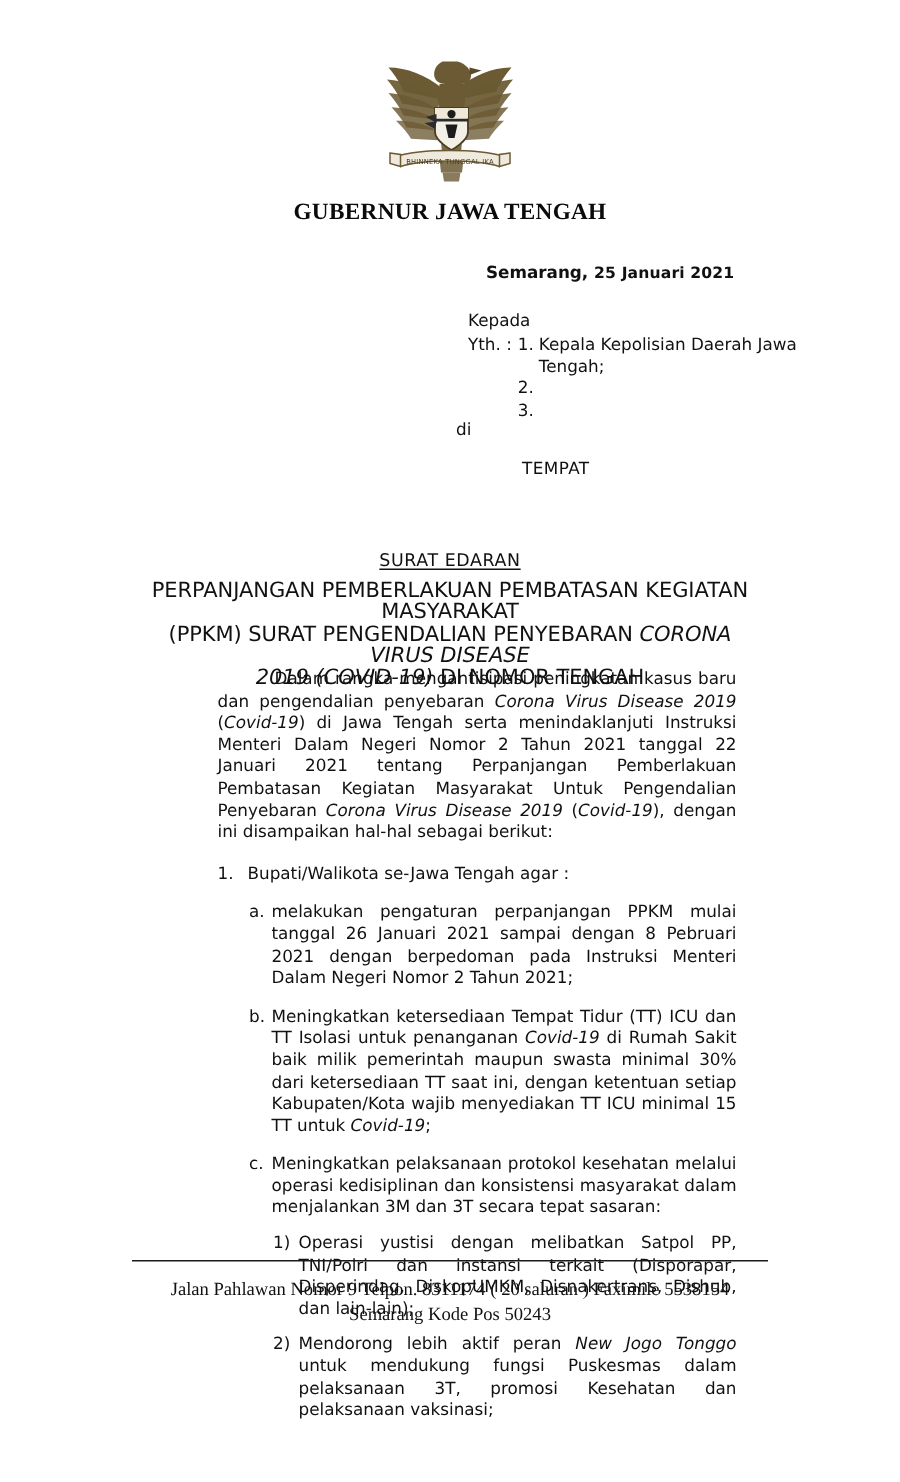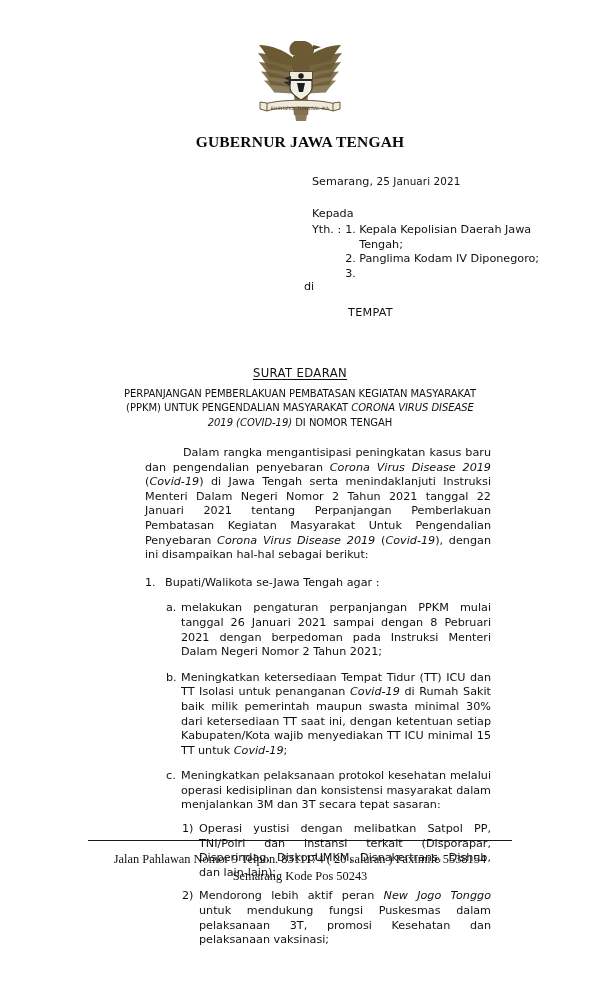--- a/index.html
+++ b/index.html
@@ -45,24 +45,25 @@
     font-family: "Liberation Serif", serif;
     font-weight: bold;
     font-size: 15.5px;
     letter-spacing: 0.2px;
     color: #0b0b0b;
   }
 
   
   .place-date {
     position: absolute;
-    left: 312px; top: 175px;
+    left: 324px; top: 175px;
     font-size: 11.2px;
     color: #111;
     white-space: nowrap;
+    font-weight: bold;
   }
   .place-date .datepart {
     font-family: "DejaVu Sans", sans-serif;
     font-size: 10.4px;
     letter-spacing: .1px;
   }
   .kepada {
     position: absolute;
     left: 312px; top: 207px;
     font-size: 11.2px;
@@ -113,21 +114,21 @@
     text-decoration: underline;
     text-underline-offset: 2px;
   }
   .doc-title .nomor {
     margin-top: 4px;
     font-size: 11.4px;
     letter-spacing: .2px;
   }
   .doc-title .subject {
     margin-top: 7px;
-    font-size: 10px;
+    font-size: 14px;
     line-height: 14.4px;
     letter-spacing: -0.05px;
   }
   .doc-title .subject i { font-style: italic; }
 
   
   .body-block {
     position: absolute;
     left: 145px; top: 446px;
     width: 346px;
@@ -267,36 +268,35 @@
 
   <div class="yth-row">
     <span class="yth-label">Yth. :</span>
     <ul class="yth-list">
       <li>
         <span class="num">1.</span>
         <span class="txt">Kepala Kepolisian Daerah Jawa Tengah;</span>
       </li>
       <li>
         <span class="num">2.</span>
-        <span class="txt">Panglima Kodam IV Diponegoro;</span>
       </li>
       <li>
         <span class="num">3.</span>
       </li>
     </ul>
   </div>
 
   <div class="di-word">di</div>
   <div class="tempat">TEMPAT</div>
 
   <div class="doc-title">
     <div class="se">SURAT EDARAN</div>
     <div class="subject">
       <span>PERPANJANGAN PEMBERLAKUAN PEMBATASAN KEGIATAN MASYARAKAT</span><br>
-      <span>(PPKM) UNTUK PENGENDALIAN MASYARAKAT </span><i>CORONA VIRUS DISEASE</i><br>
+      <span>(PPKM) SURAT PENGENDALIAN PENYEBARAN </span><i>CORONA VIRUS DISEASE</i><br>
       <i>2019 (COVID-19)</i><span>  DI NOMOR TENGAH</span>
     </div>
   </div>
 
   <div class="body-block">
 
     <p class="just indent"><span>Dalam rangka mengantisipasi peningkatan kasus baru dan pengendalian penyebaran </span><i>Corona Virus Disease 2019 </i><span>(</span><i>Covid-19</i><span>) di Jawa Tengah serta menindaklanjuti Instruksi Menteri Dalam Negeri Nomor 2 Tahun 2021 tanggal 22 Januari 2021 tentang Perpanjangan Pemberlakuan Pembatasan Kegiatan Masyarakat Untuk Pengendalian Penyebaran </span><i>Corona Virus Disease 2019 </i><span>(</span><i>Covid-19</i><span>), dengan ini disampaikan hal-hal sebagai berikut:</span></p>
 
     <ul class="list-1">
       <li>

